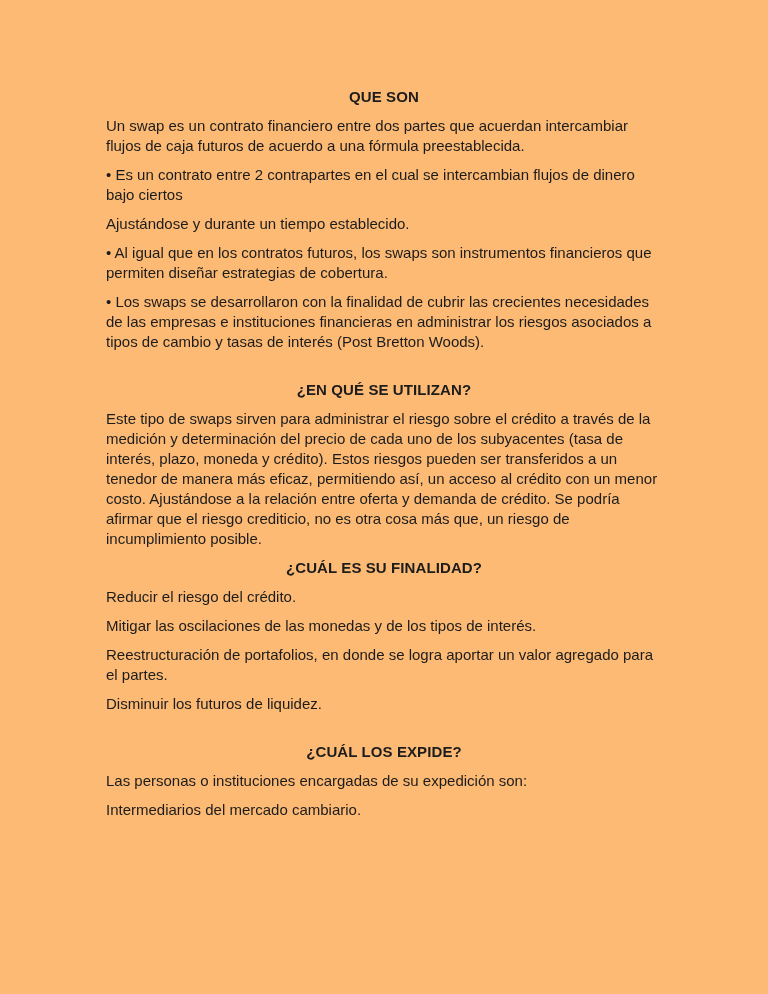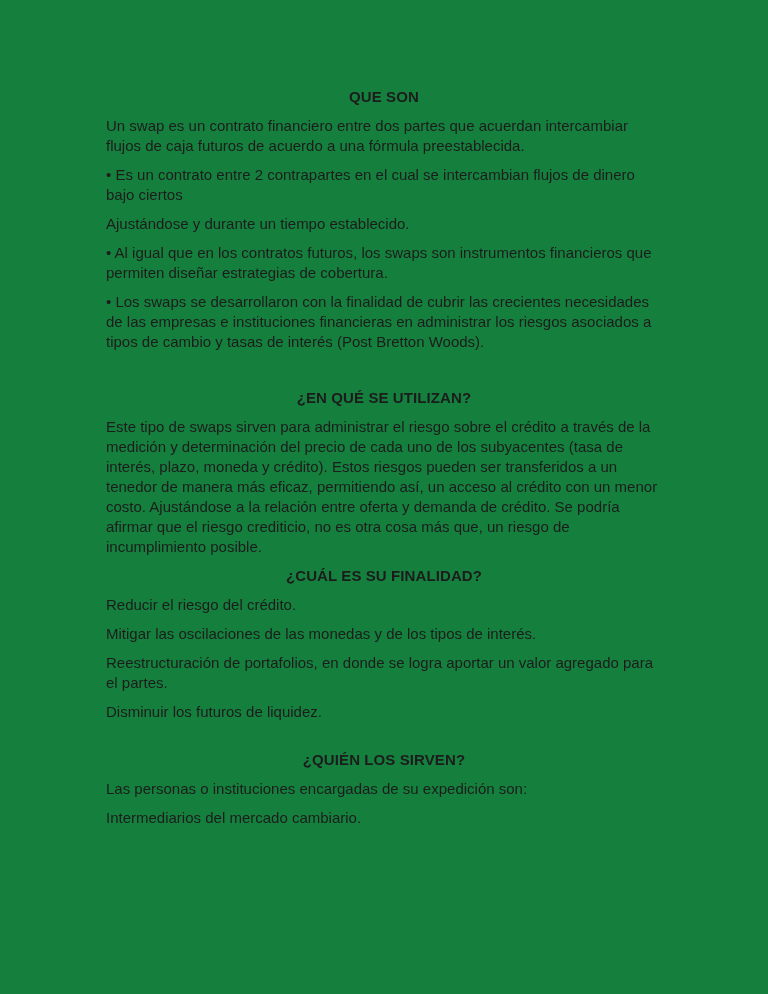--- a/index.html
+++ b/index.html
@@ -8,21 +8,21 @@
     width: 768px;
     height: 994px;
     background: #ffffff;
     overflow: hidden;
   }
 
   .page {
     position: relative;
     width: 768px;
     height: 994px;
-    background: #15803d;
+    background: #fdba74;
     font-family: "Liberation Sans", sans-serif;
     color: #1c1c1c;
   }
 
   .content {
     position: absolute;
     top: 87px;
     left: 106px;
     width: 556px;
     font-size: 15px;
@@ -37,21 +37,21 @@
     text-align: center;
     margin: 0 0 9px 0;
     letter-spacing: 0.1px;
   }
 
   .content p {
     margin: 0 0 9px 0;
   }
 
   
-  section.extra-gap-small h2 { margin-top: 36px; }
+  section.extra-gap-small h2 { margin-top: 28px; }
   section.extra-gap-large h2 { margin-top: 28px; }
 </style>
 </head>
 <body>
 
 <div class="page">
   <div class="content">
 
     <section>
       <h2>QUE SON</h2>
@@ -72,19 +72,19 @@
 
     <section>
       <h2>¿CUÁL ES SU FINALIDAD?</h2>
       <p>Reducir el riesgo del crédito.</p>
       <p>Mitigar las oscilaciones de las monedas y de los tipos de interés.</p>
       <p>Reestructuración de portafolios, en donde se logra aportar un valor agregado para el partes.</p>
       <p>Disminuir los futuros de liquidez.</p>
     </section>
 
     <section class="extra-gap-large">
-      <h2>¿QUIÉN LOS SIRVEN?</h2>
+      <h2>¿CUÁL LOS EXPIDE?</h2>
       <p>Las personas o instituciones encargadas de su expedición son:</p>
       <p>Intermediarios del mercado cambiario.</p>
     </section>
 
   </div>
 </div>
 
 </body></html>

